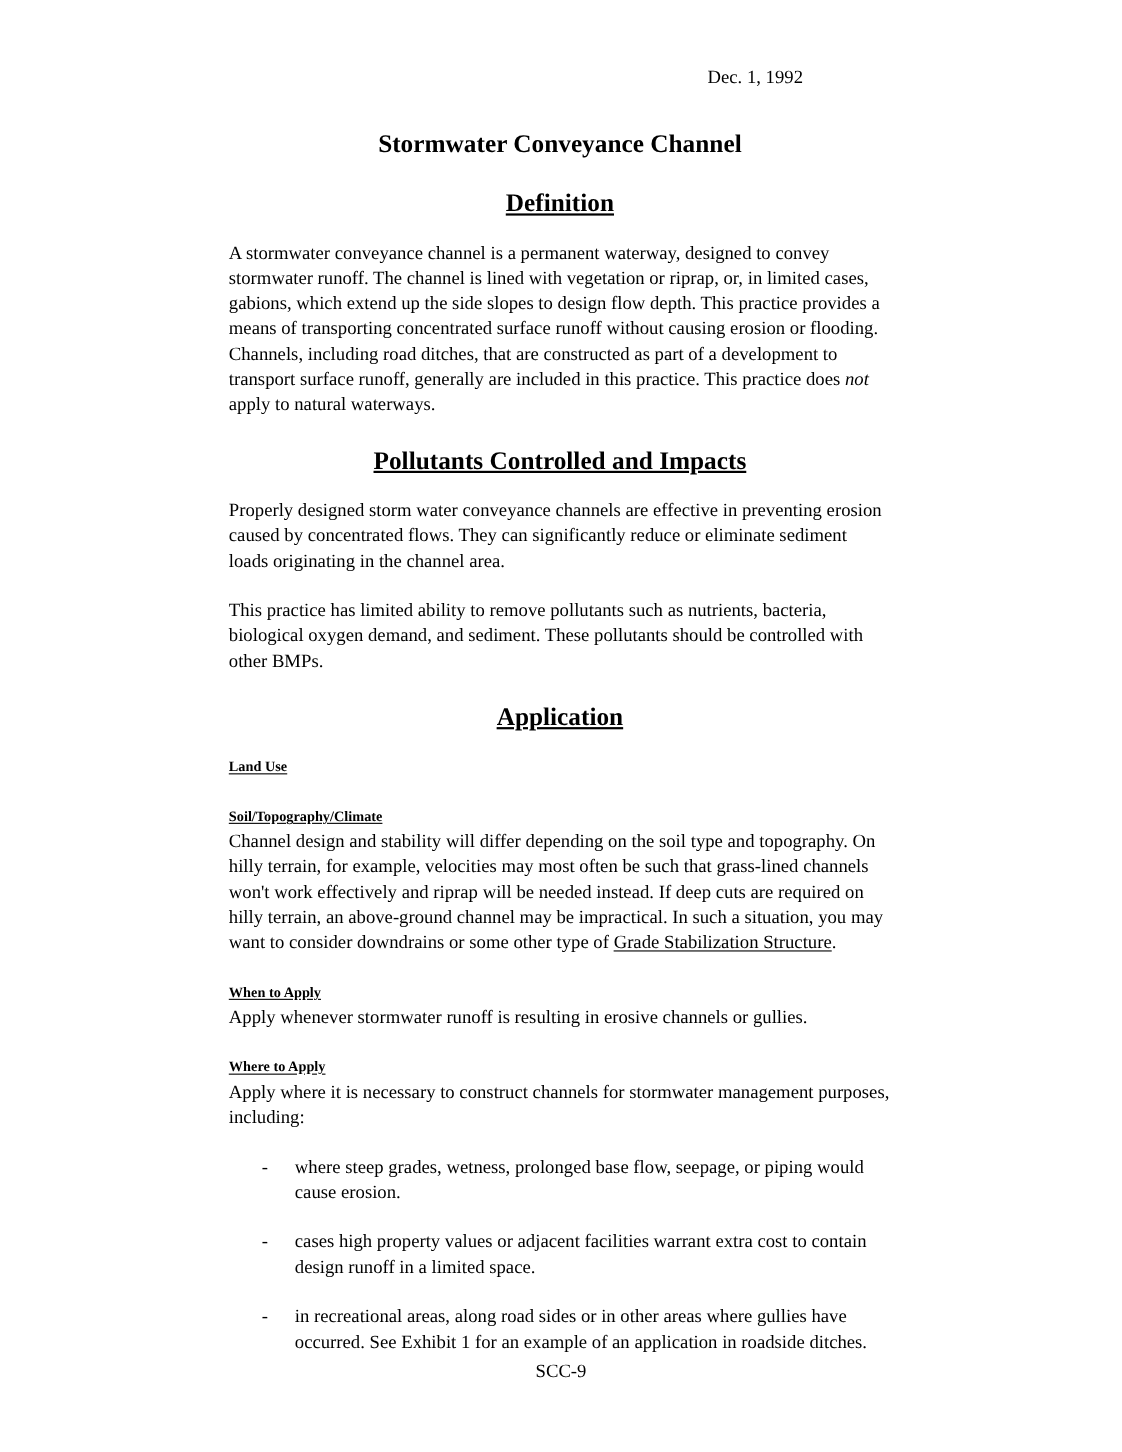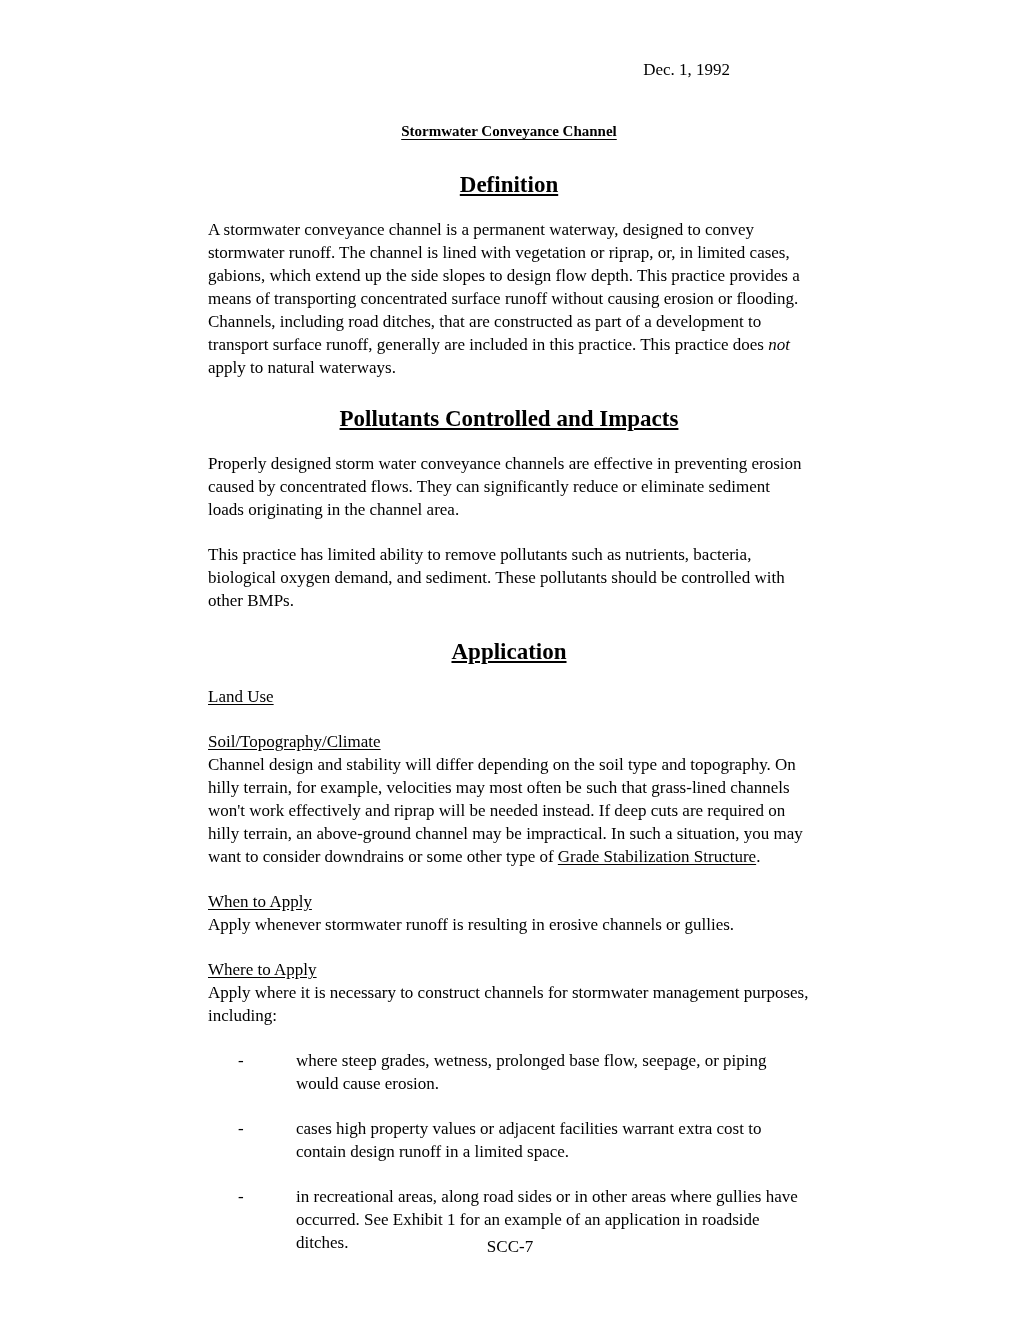--- a/index.html
+++ b/index.html
@@ -20,46 +20,45 @@
     line-height: 23px;
     color: #000000;
   }
   .date-line {
     text-align: right;
     padding-right: 80px;
   }
   .doc-title {
     margin: 36px 0 0 0;
     text-align: center;
-    font-size: 15px;
+    font-size: 23px;
     line-height: 28px;
     font-weight: bold;
-    text-decoration: underline;
     text-underline-offset: 3px;
   }
   .section-heading {
     margin: 28px 0 0 0;
     text-align: center;
     font-size: 23px;
     line-height: 23px;
     font-weight: bold;
     text-decoration: underline;
     text-underline-offset: 2px;
   }
   .para {
     margin: 22px 0 0 0;
     text-align: left;
   }
   .para.tight {
     margin-top: 0;
   }
   .subheading {
     margin: 22px 0 0 0;
-    font-weight: normal;
-    font-size: 17px;
+    font-weight: bold;
+    font-size: 13px;
     line-height: 23px;
     text-decoration: underline;
     text-underline-offset: 2px;
   }
   .underlined-phrase {
     text-decoration: underline;
     text-underline-offset: 2px;
   }
   em.inline-italic {
     font-style: italic;
@@ -72,21 +71,20 @@
   .bullet-item {
     display: flex;
     margin: 22px 0 0 0;
     padding-left: 30px;
   }
   .bullet-marker {
     flex: 0 0 30px;
   }
   .bullet-text {
     flex: 1 1 auto;
-    margin-left: 28px;
   }
   .page-footer {
     position: absolute;
     left: 0;
     right: 0;
     bottom: 62px;
     text-align: center;
   }
 </style>
 </head>
@@ -129,15 +127,15 @@
     <li class="bullet-item">
       <span class="bullet-marker">-</span>
       <span class="bullet-text">cases high property values or adjacent facilities warrant extra cost to contain design runoff in a limited space.</span>
     </li>
     <li class="bullet-item">
       <span class="bullet-marker">-</span>
       <span class="bullet-text">in recreational areas, along road sides or in other areas where gullies have occurred.  See Exhibit 1 for an example of an application in roadside ditches.</span>
     </li>
   </ul>
 
-  <div class="page-footer">SCC-7</div>
+  <div class="page-footer">SCC-9</div>
 
 </div>
 
 </body></html>

